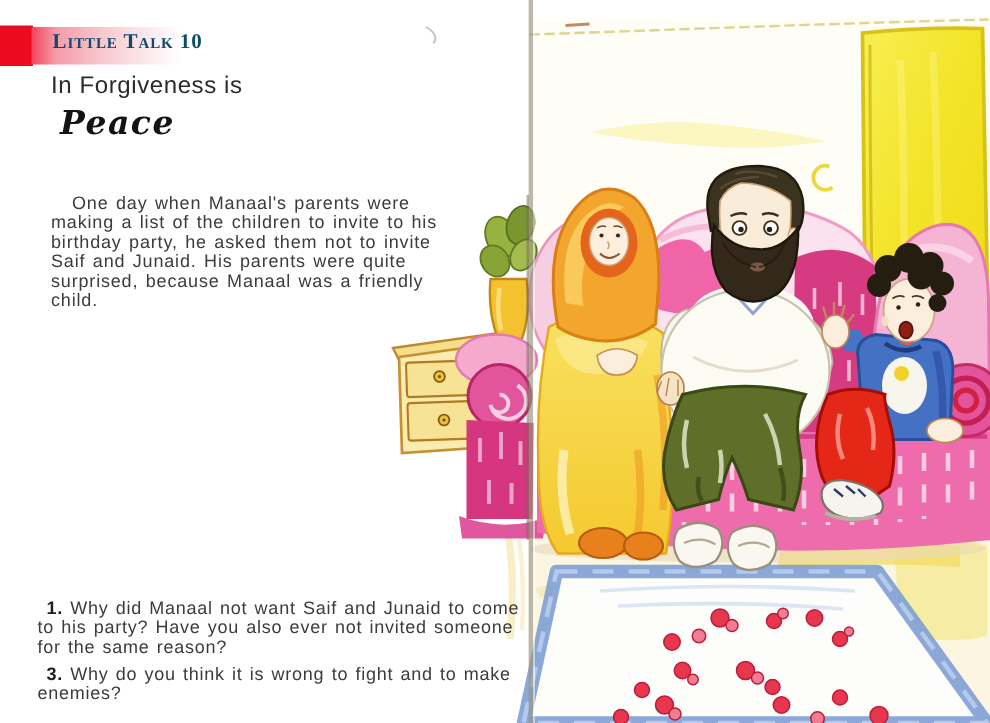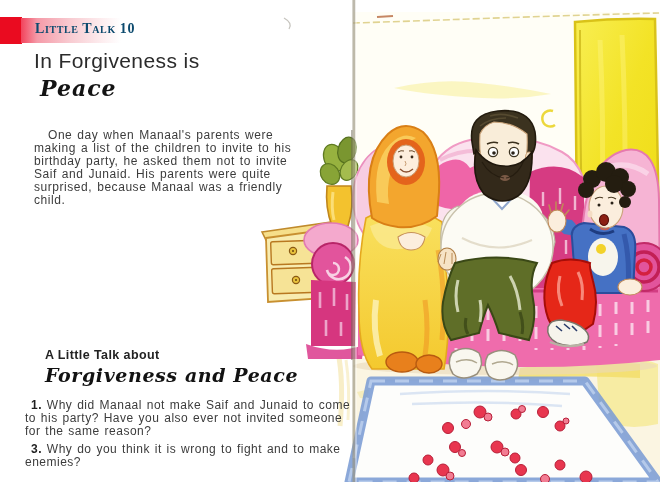--- a/index.html
+++ b/index.html
@@ -10,21 +10,21 @@
   
   .banner { position:absolute; left:0; top:17px; width:122px; height:27px; z-index:3; }
   .banner-red { position:absolute; left:0; top:0; width:22px; height:27px; background:#ea0b20; }
   .banner-band { position:absolute; left:21px; top:1px; width:100px; height:25px;
     background:linear-gradient(90deg,#f2435b 0%,#f59aa8 16%,#f8ccd2 50%,#fdeef0 82%,#ffffff 100%); }
   .banner-label { position:absolute; left:35px; top:4px;
     font-family:"Liberation Serif", serif; font-variant:small-caps; font-weight:bold;
     font-size:14px; letter-spacing:0.6px; color:#0c4a6e; white-space:nowrap; }
   
   .title { position:absolute; left:34px; top:49px; z-index:3; }
-  .title-line1 { font-size:21px; color:#2b2b2b; letter-spacing:0.4px; }
+  .title-line1 { font-size:16px; color:#2b2b2b; letter-spacing:0.4px; }
   .title-line2 { font-family:"DejaVu Serif", serif; font-style:italic; font-weight:bold;
     font-size:22px; color:#131313; margin:2px 0 0 6px; letter-spacing:1px; }
   
   .story { position:absolute; left:34px; top:113px; width:281px; z-index:3;
     font-size:12px; line-height:13.1px; color:#3c3c3c; letter-spacing:0.55px; word-spacing:1.1px; }
   .story p { margin:16px 0 9px 0; text-indent:14px; }
   
   .talk-head { position:absolute; left:45px; top:348px; z-index:3; }
   .talk-head-top { font-size:12.5px; font-weight:bold; color:#222; letter-spacing:0.4px; }
   .talk-head-main { font-family:"DejaVu Serif", serif; font-style:italic; font-weight:bold;
@@ -49,27 +49,23 @@
 
   <div class="title">
     <div class="title-line1">In Forgiveness is</div>
     <div class="title-line2">Peace</div>
   </div>
 
   <div class="story">
     <p>One day when Manaal's parents were making a list of the children to invite to his birthday party, he asked them not to invite Saif and Junaid. His parents were quite surprised, because Manaal was a friendly child.</p>
   </div>
 
-  <div class="talk-head">
-    <div class="talk-head-top">A Little Talk about</div>
-    <div class="talk-head-main">Forgiveness and Peace</div>
-  </div>
 
   <div class="questions">
-    <p class="q"><span class="qnum">1.</span> <span>Why did Manaal not make Saif and Junaid to come to his party? Have you also ever not invited someone for the same reason?</span></p>
+    <p class="q"><span class="qnum">1.</span> <span>Why did Manaal not want Saif and Junaid to come to his party? Have you also ever not invited someone for the same reason?</span></p>
     <p class="q"><span class="qnum">3.</span> <span>Why do you think it is wrong to fight and to make enemies?</span></p>
   </div>
 
   <svg class="illustration" viewBox="230 0 430 482" xmlns="http://www.w3.org/2000/svg">
     <defs>
       <linearGradient id="winGrad" x1="0" y1="0" x2="1" y2="1">
         <stop offset="0" stop-color="#f8ee52"></stop>
           <stop offset="0.5" stop-color="#f3e326"></stop>
           <stop offset="1" stop-color="#efdc16"></stop>
       </linearGradient>

